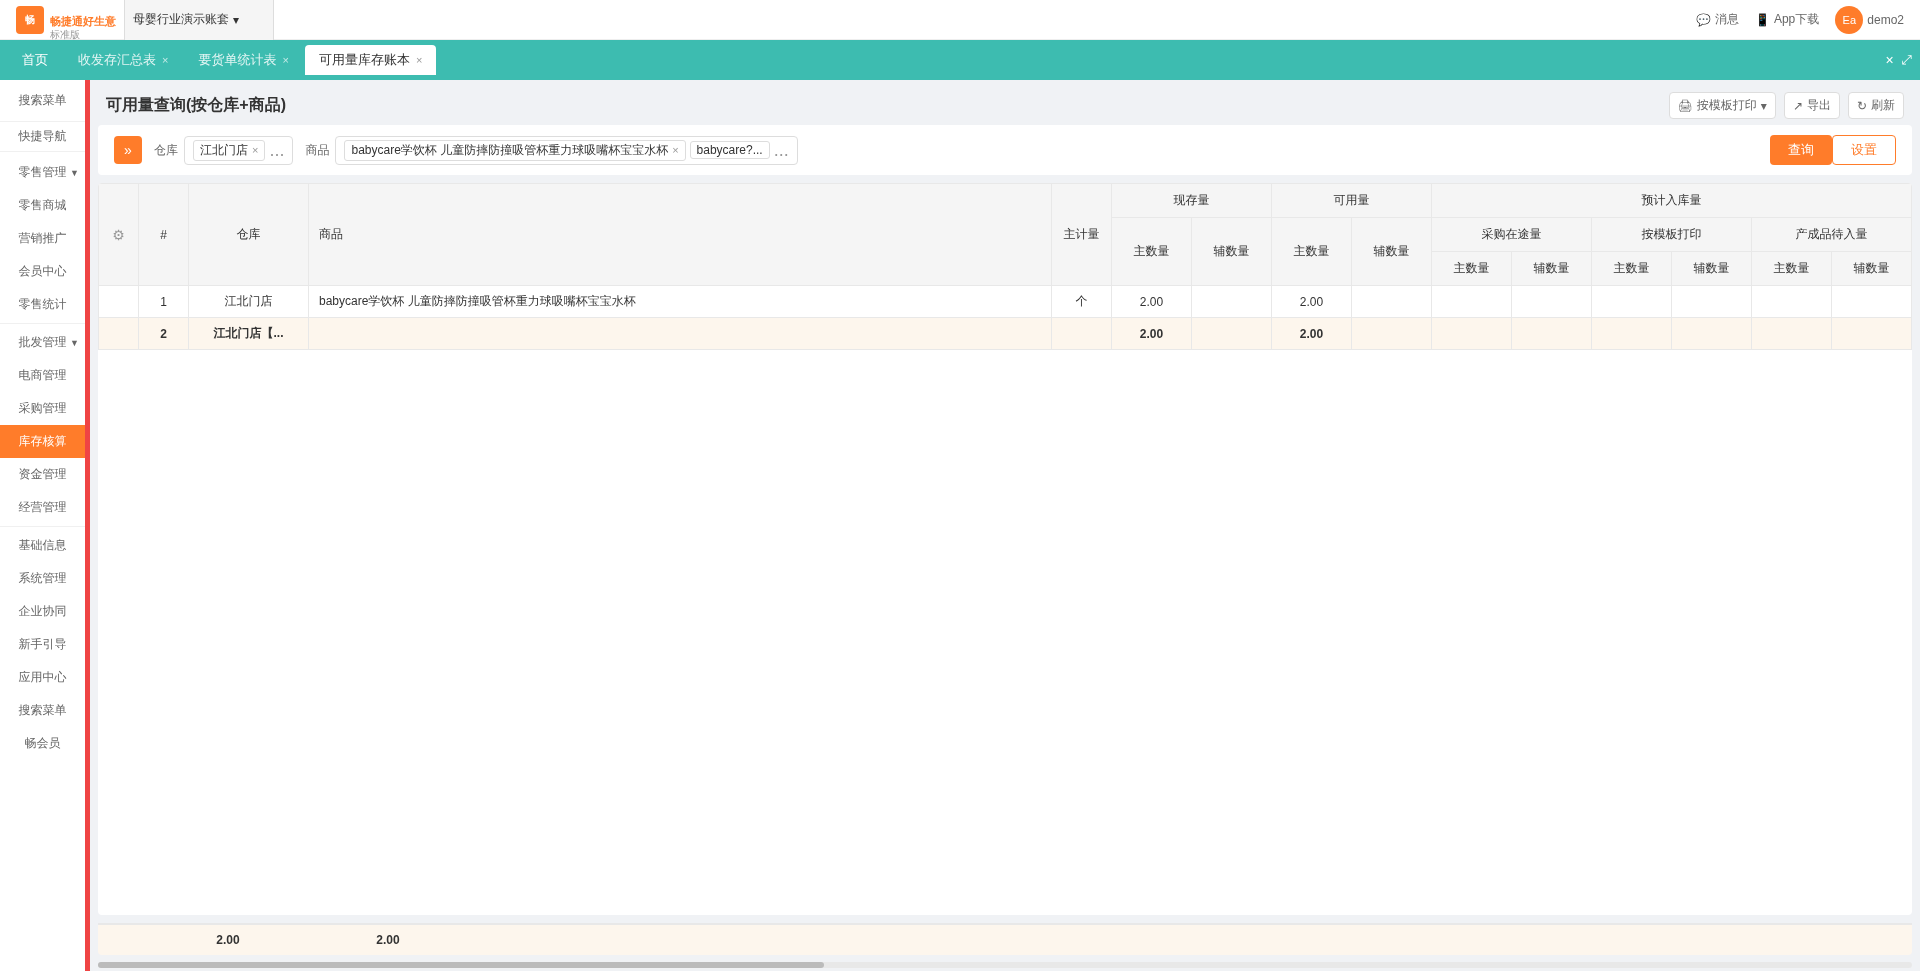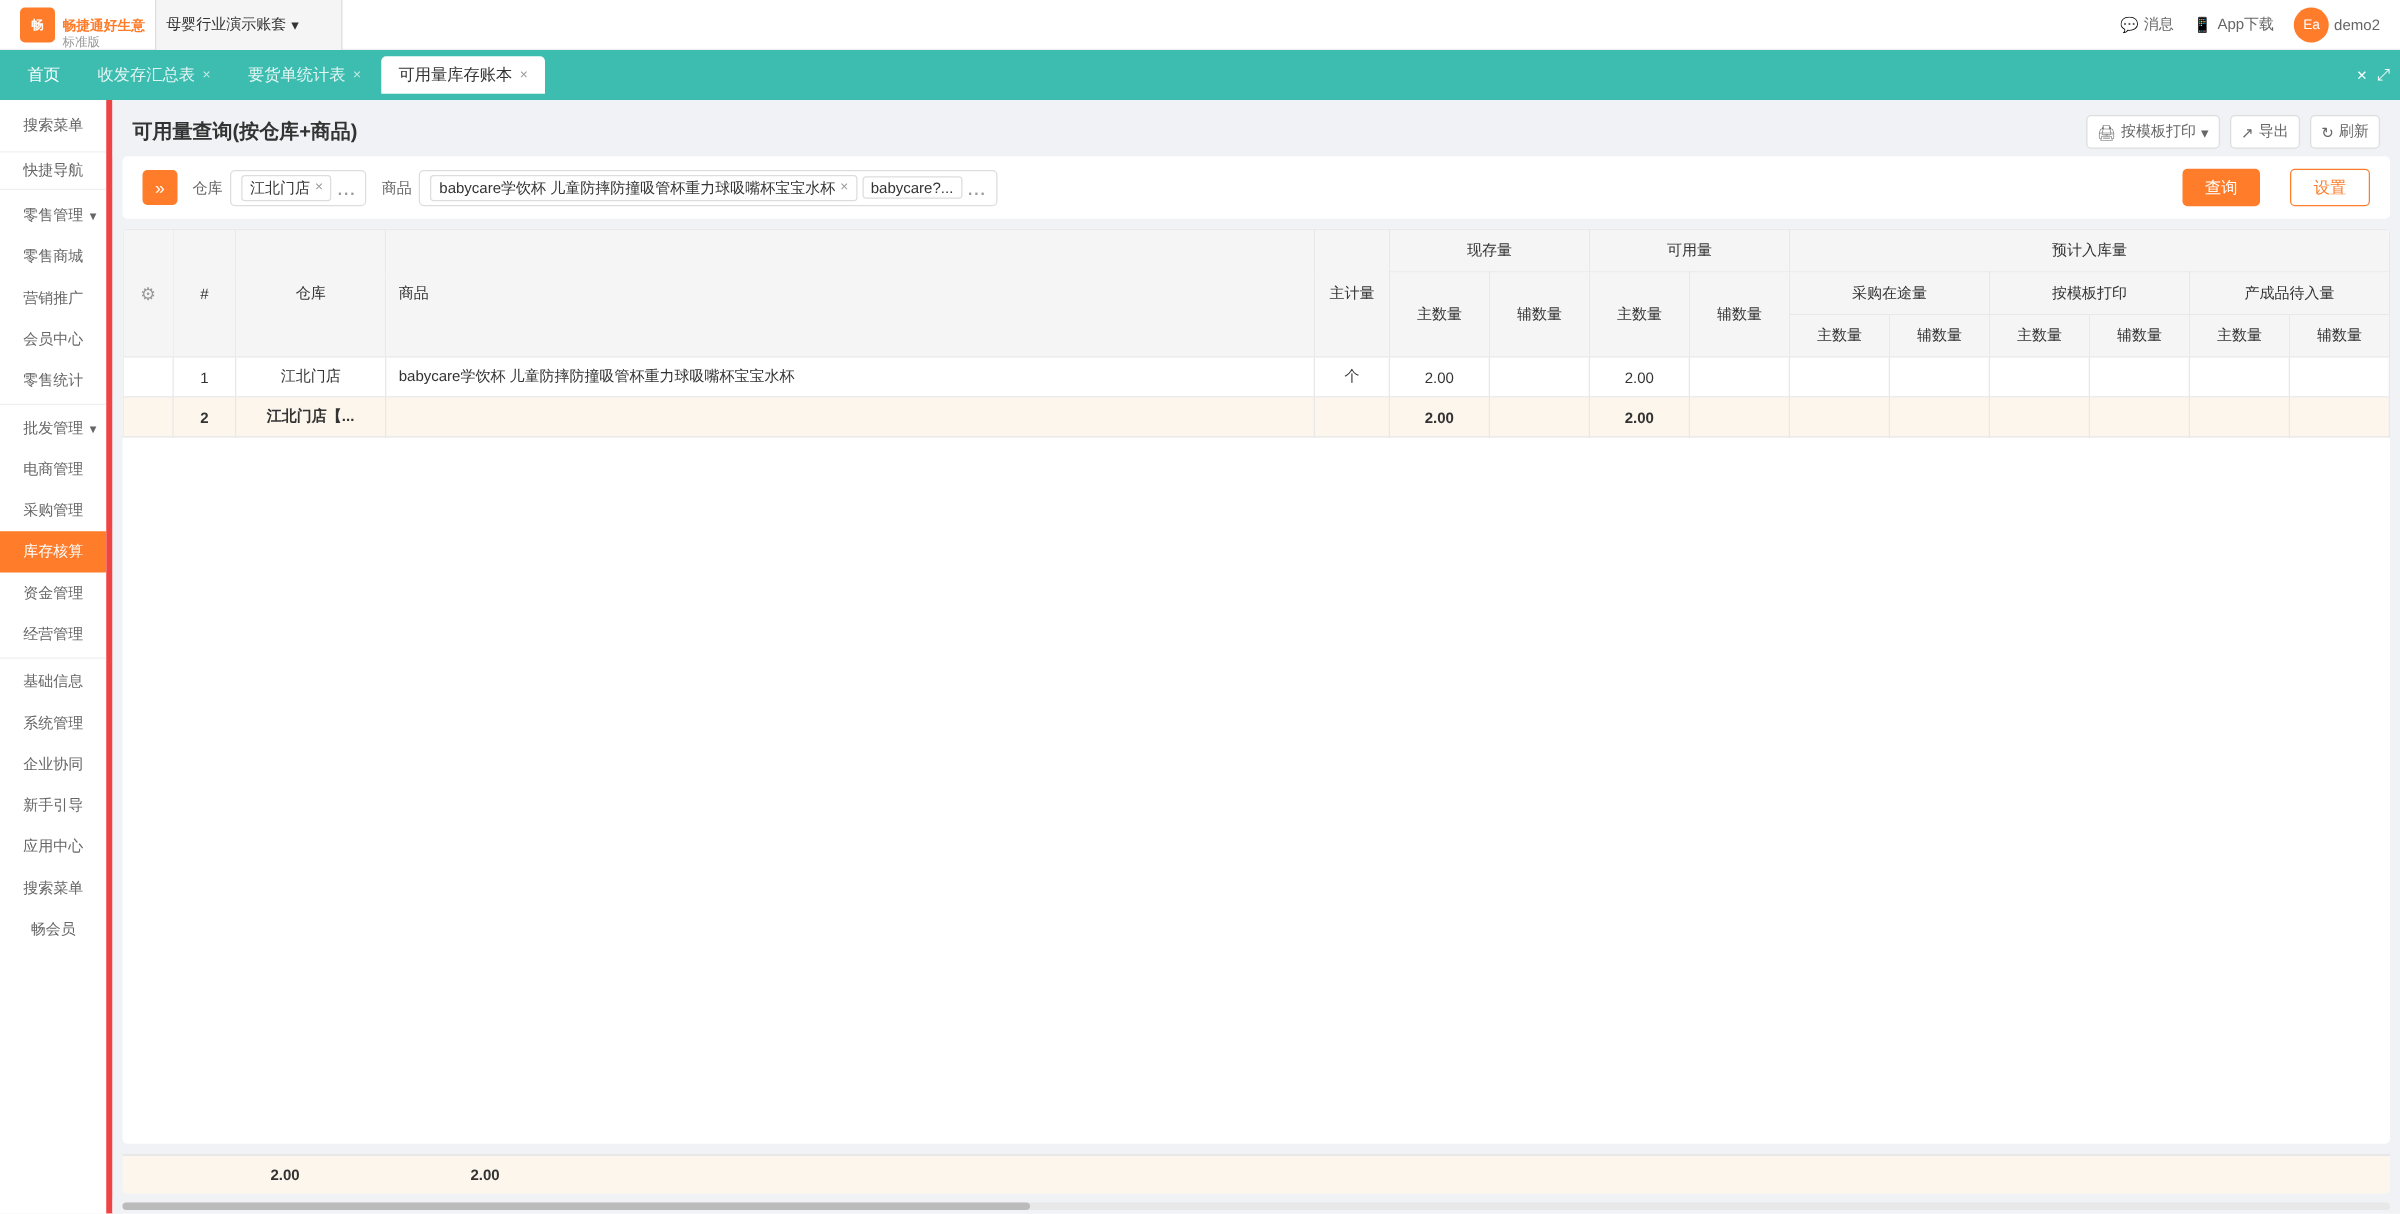--- a/index.html
+++ b/index.html
@@ -47,21 +47,21 @@
 
     
     .filter-bar { background: #fff; margin: 0 8px 8px; border-radius: 4px; padding: 10px 16px; display: flex; align-items: center; gap: 12px; flex-shrink: 0; }
     .filter-expand-btn { width: 28px; height: 28px; background: #ff7c2a; border-radius: 4px; display: flex; align-items: center; justify-content: center; color: #fff; cursor: pointer; font-size: 14px; flex-shrink: 0; }
     .filter-group { display: flex; align-items: center; gap: 6px; }
     .filter-label { font-size: 12px; color: #666; white-space: nowrap; }
     .filter-value { display: flex; align-items: center; gap: 4px; border: 1px solid #ddd; border-radius: 4px; padding: 3px 8px; font-size: 12px; color: #333; min-width: 100px; background: #fff; }
     .filter-tag { background: #fff; border: 1px solid #ddd; border-radius: 3px; padding: 1px 6px; font-size: 12px; display: flex; align-items: center; gap: 4px; }
     .filter-tag-close { color: #999; cursor: pointer; font-size: 11px; }
     .filter-more { color: #999; font-size: 18px; cursor: pointer; }
-    .filter-actions { margin-left: auto; display: flex; gap: 24px; }
+    .filter-actions { margin-left: auto; display: flex; gap: 0; }
     .btn-query { background: #ff7c2a; color: #fff; border: none; border-radius: 4px; padding: 5px 18px; font-size: 13px; cursor: pointer; }
     .btn-settings { background: #fff; color: #ff7c2a; border: 1px solid #ff7c2a; border-radius: 4px; padding: 5px 18px; font-size: 13px; cursor: pointer; }
 
     
     .table-container { flex: 1; overflow: auto; margin: 0 8px 8px; background: #fff; border-radius: 4px; }
     table { width: 100%; border-collapse: collapse; font-size: 12px; }
     thead th { background: #f5f5f5; border: 1px solid #e8e8e8; padding: 8px 10px; text-align: center; font-weight: normal; color: #333; white-space: nowrap; position: sticky; top: 0; z-index: 2; }
     thead tr:first-child th { border-bottom: none; }
     thead tr:last-child th { border-top: none; }
     tbody td { border: 1px solid #e8e8e8; padding: 7px 10px; text-align: center; color: #333; }

